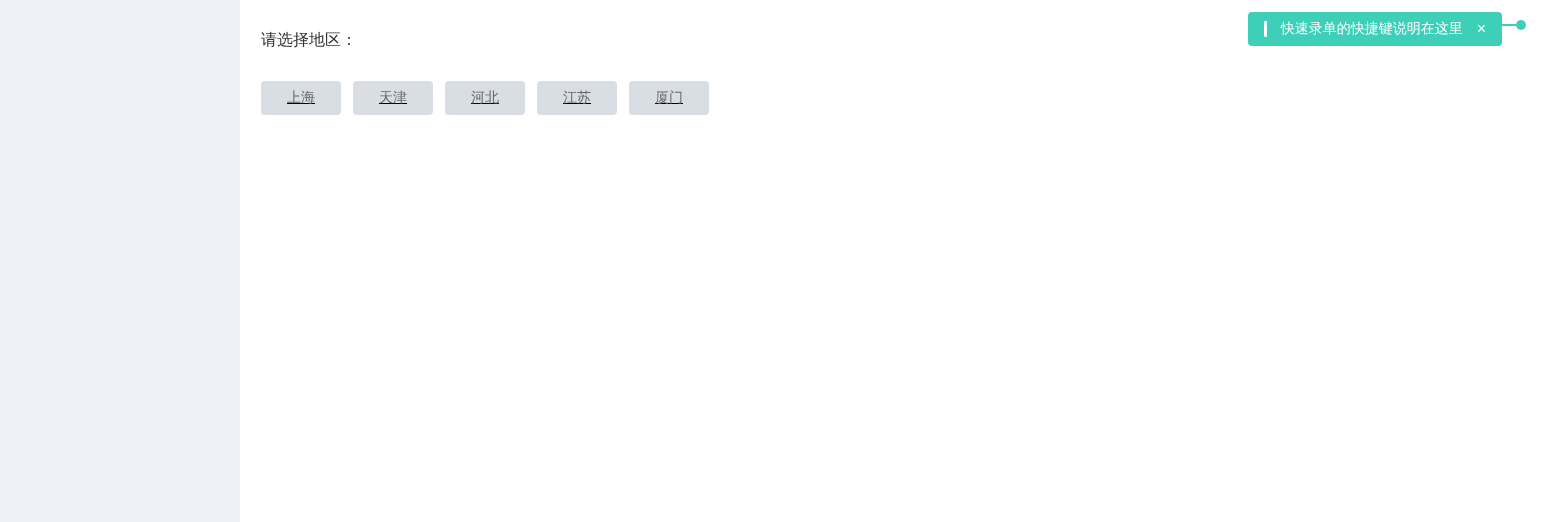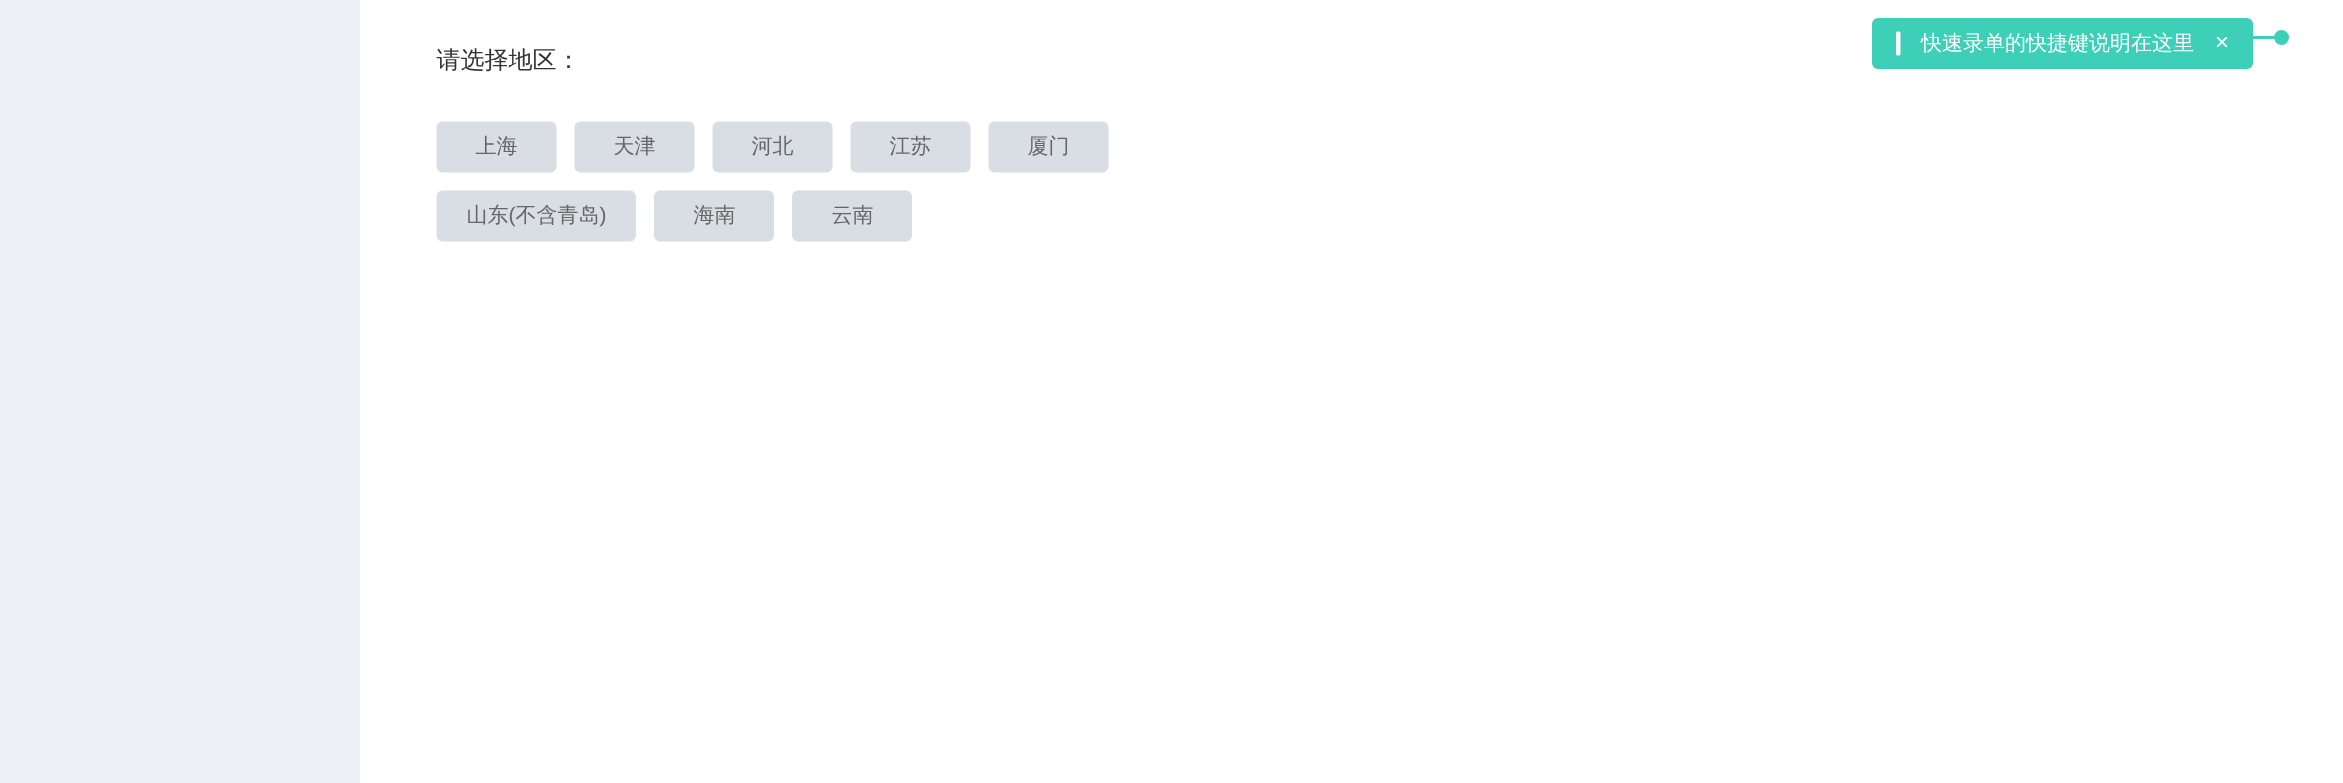--- a/index.html
+++ b/index.html
@@ -26,35 +26,36 @@
       background: #eef0f5;
     }
 
     .main-content {
       position: absolute;
       left: 240px;
       top: 0;
       right: 0;
       bottom: 0;
       background: #ffffff;
-      padding: 30px 51px;
+      padding: 30px 21px;
     }
 
     .page-title {
       font-size: 16px;
       color: #333;
       margin-bottom: 30px;
       font-weight: normal;
     }
 
     .region-buttons-row {
       display: flex;
       flex-wrap: wrap;
       gap: 12px;
       margin-bottom: 12px;
+      text-decoration: underline;
     }
 
     .region-btn {
       display: inline-flex;
       align-items: center;
       justify-content: center;
       padding: 8px 20px;
       background: #d9dde4;
       color: #666;
       border: none;
@@ -126,25 +127,20 @@
 <div class="main-content">
   <div class="page-title">请选择地区：</div>
 
   <div class="region-buttons-row" id="row1">
       <button class="region-btn">上海</button>
       <button class="region-btn">天津</button>
       <button class="region-btn">河北</button>
       <button class="region-btn">江苏</button>
       <button class="region-btn">厦门</button>
     </div>
-  <div class="region-buttons-row" id="row2">
-      <button class="region-btn">山东(不含青岛)</button>
-      <button class="region-btn">海南</button>
-      <button class="region-btn">云南</button>
-    </div>
 </div>
 
 <div class="tooltip-bar">
   <span class="bar-accent"></span>
   <span>快速录单的快捷键说明在这里</span>
   <span class="close-btn">×</span>
 </div>
 <div class="tooltip-connector"></div>
 <div class="tooltip-dot"></div>
 

